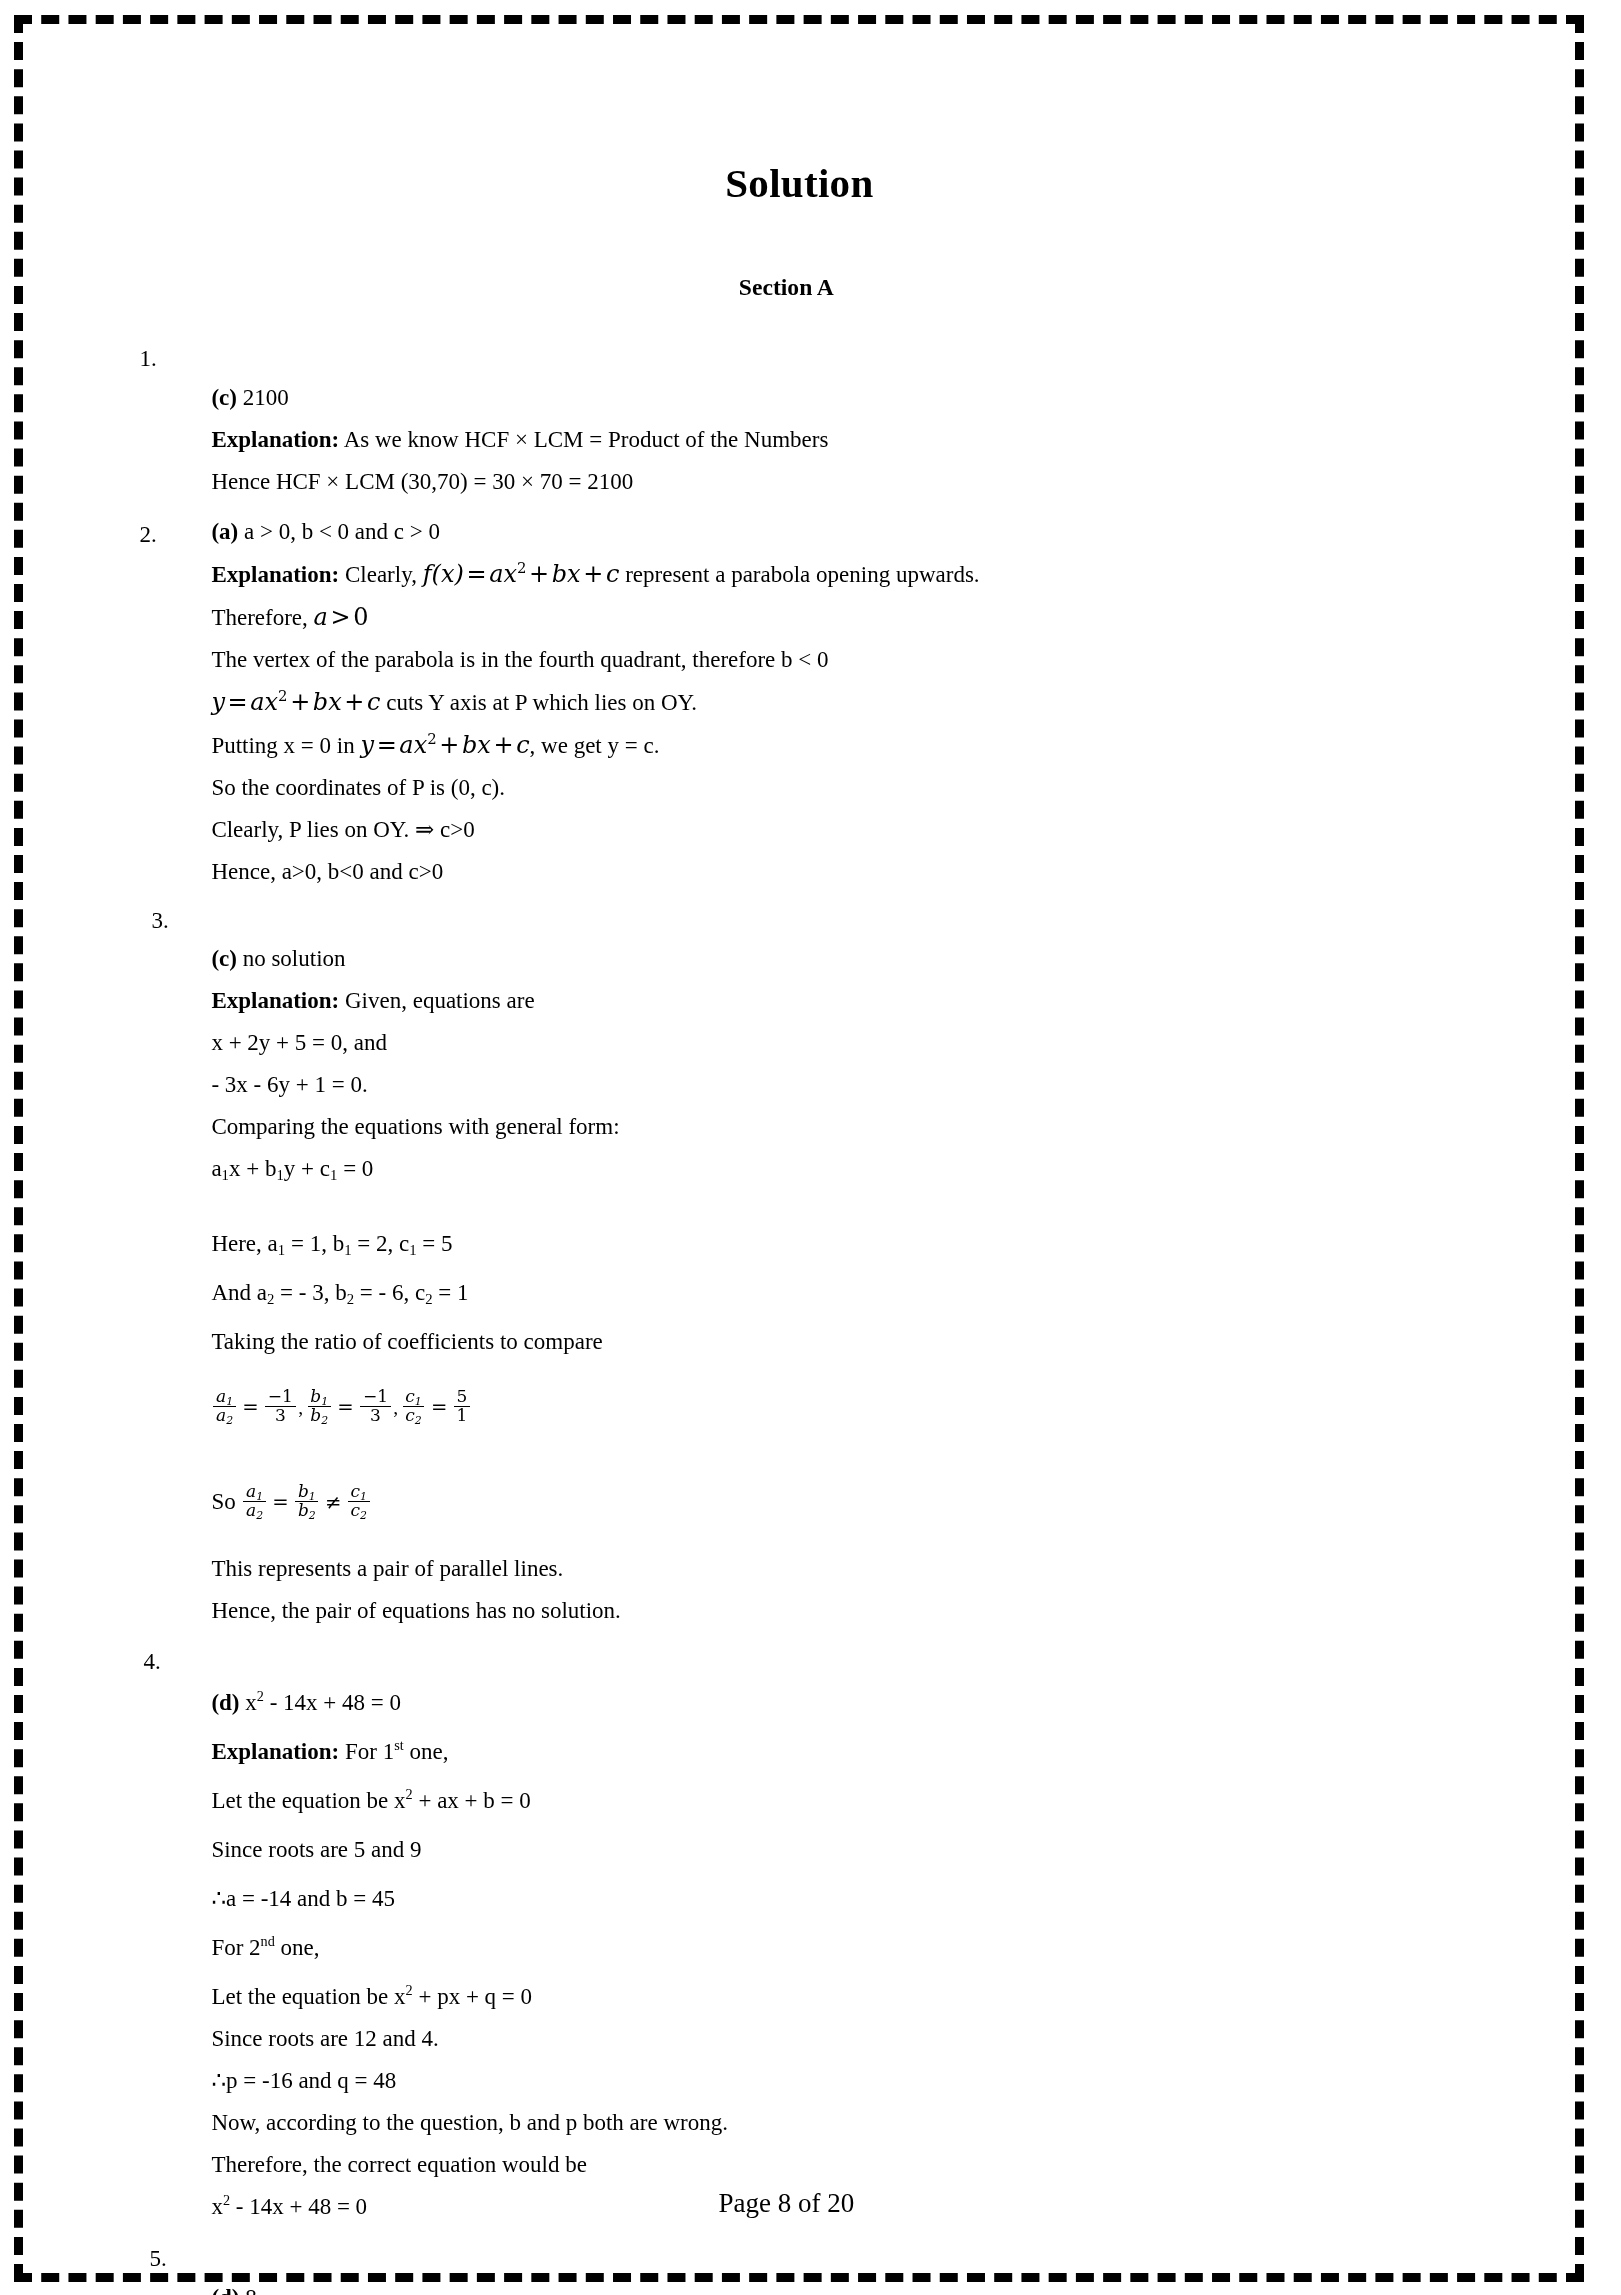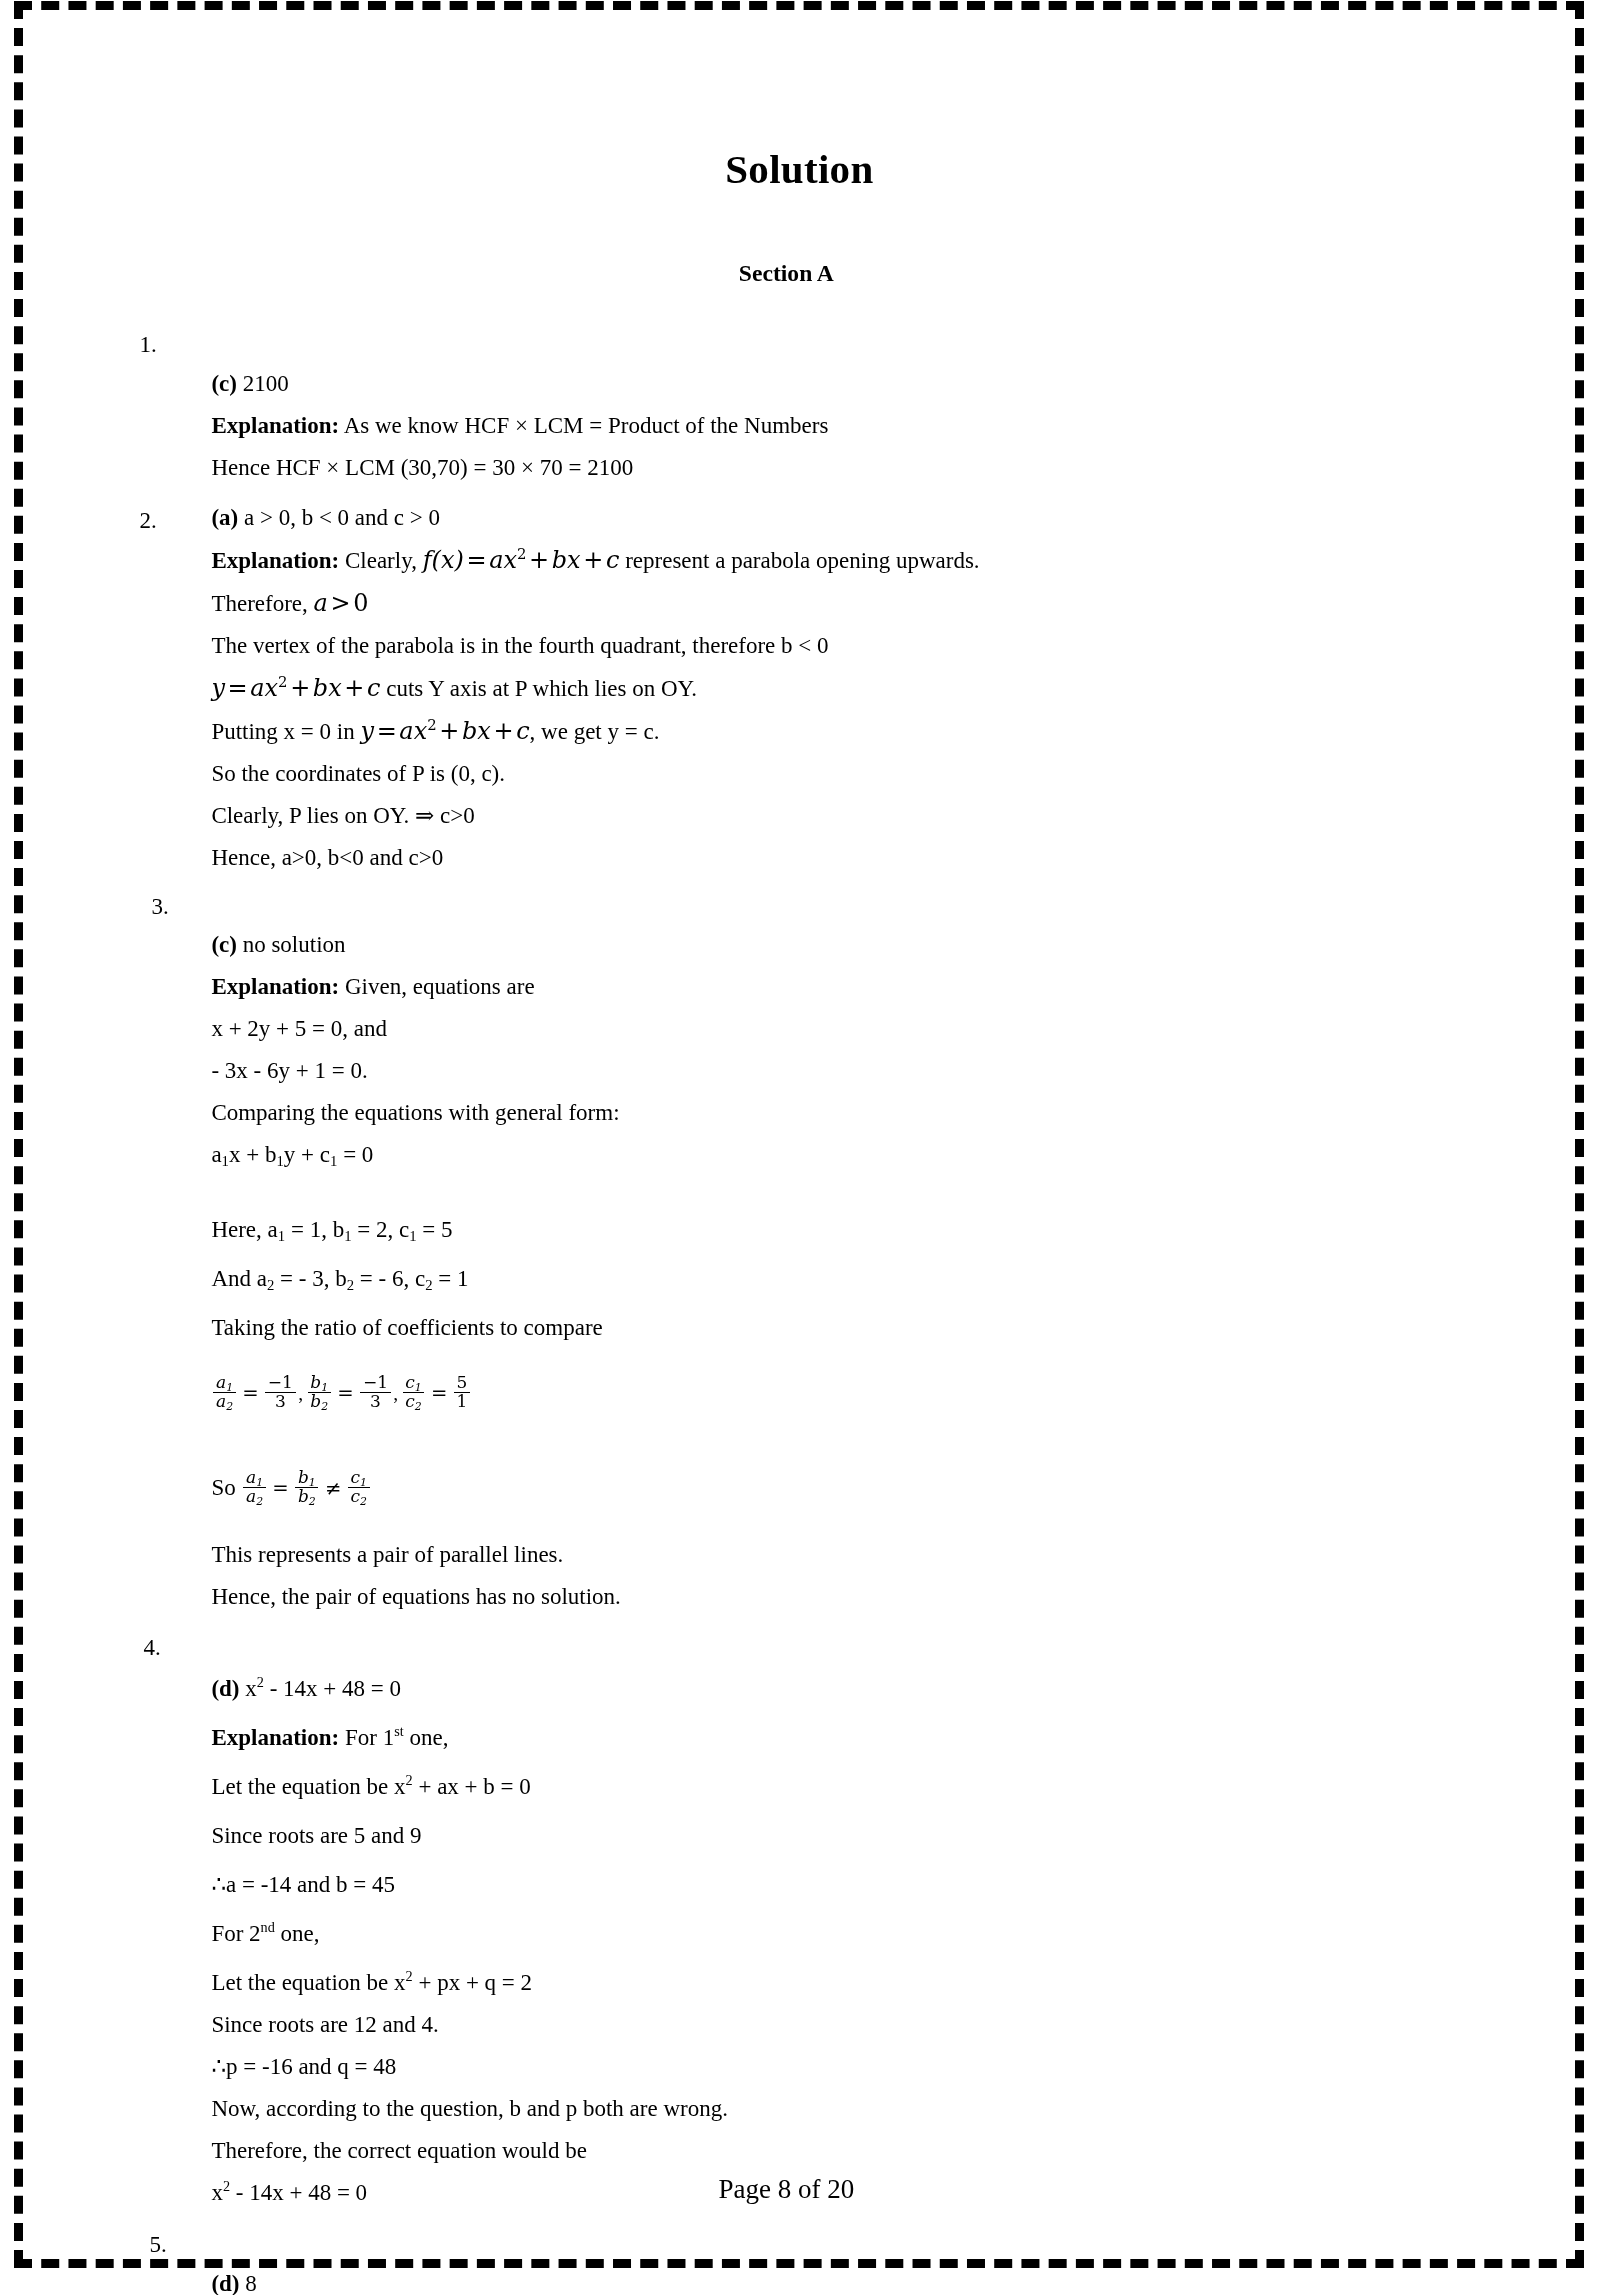--- a/index.html
+++ b/index.html
@@ -12,21 +12,21 @@
     height: 2295px;
     font-family: "Liberation Serif", "DejaVu Serif", serif;
     color: #000000;
     overflow: hidden;
   }
 
   
   #page-frame {
     position: absolute;
     left: 14.4px;
-    top: 1px;
+    top: 15px;
     width: 1570px;
     height: 2267px;
     border: 9.2px dashed #000000;
     box-sizing: border-box;
   }
 
   #page-inner {
     position: absolute;
     left: 0;
     top: 0;
@@ -347,21 +347,21 @@
           <div class="sp-wide"></div>
           <p class="q-line">∴a = -14 and b = 45</p>
           <div class="sp-wide"></div>
 
           <p class="q-line">
             <span>For 2</span><sup class="ord">nd</sup><span> one,</span>
           </p>
           <div class="sp-wide"></div>
 
           <p class="q-line">
-            <span>Let the equation be x</span><sup class="ord">2</sup><span> + px + q = 2</span>
+            <span>Let the equation be x</span><sup class="ord">2</sup><span> + px + q = 0</span>
           </p>
           <div class="sp-med"></div>
           <p class="q-line">Since roots are 12 and 4.</p>
           <div class="sp-med"></div>
           <p class="q-line">∴p = -16 and q = 48</p>
           <div class="sp-med"></div>
           <p class="q-line">Now, according to the question, b and p both are wrong.</p>
           <div class="sp-med"></div>
           <p class="q-line">Therefore, the correct equation would be</p>
           <div class="sp-med"></div>

